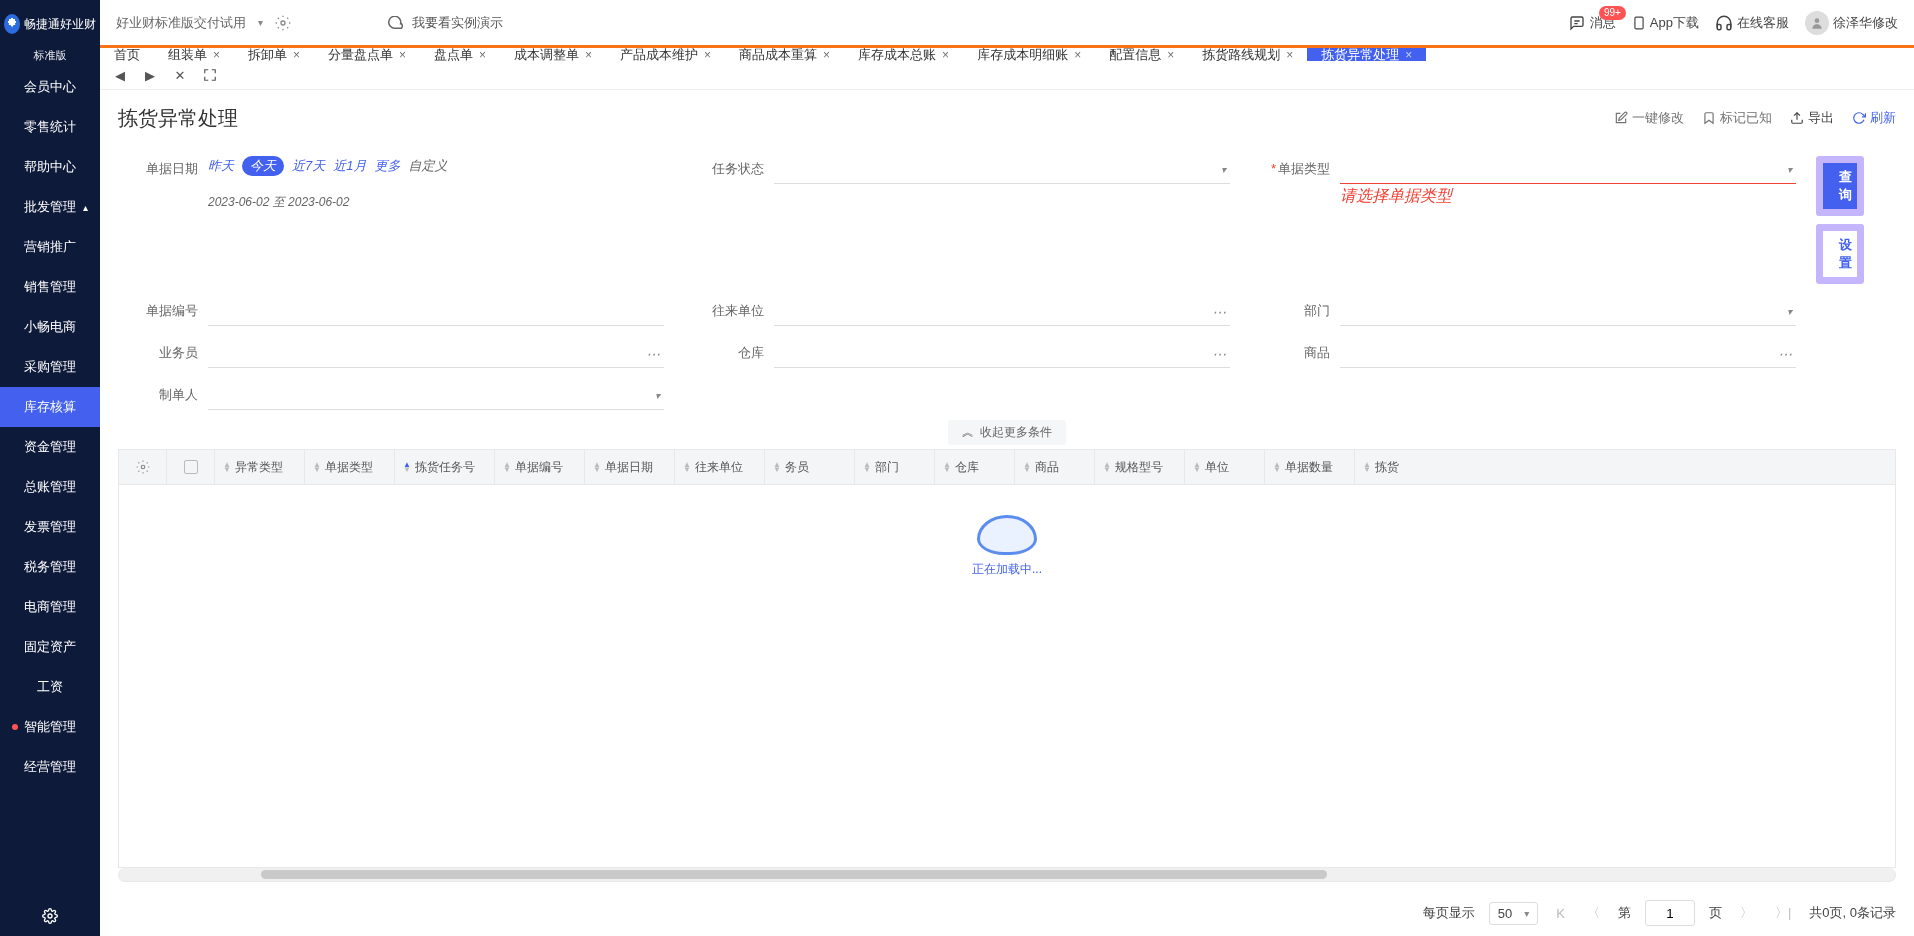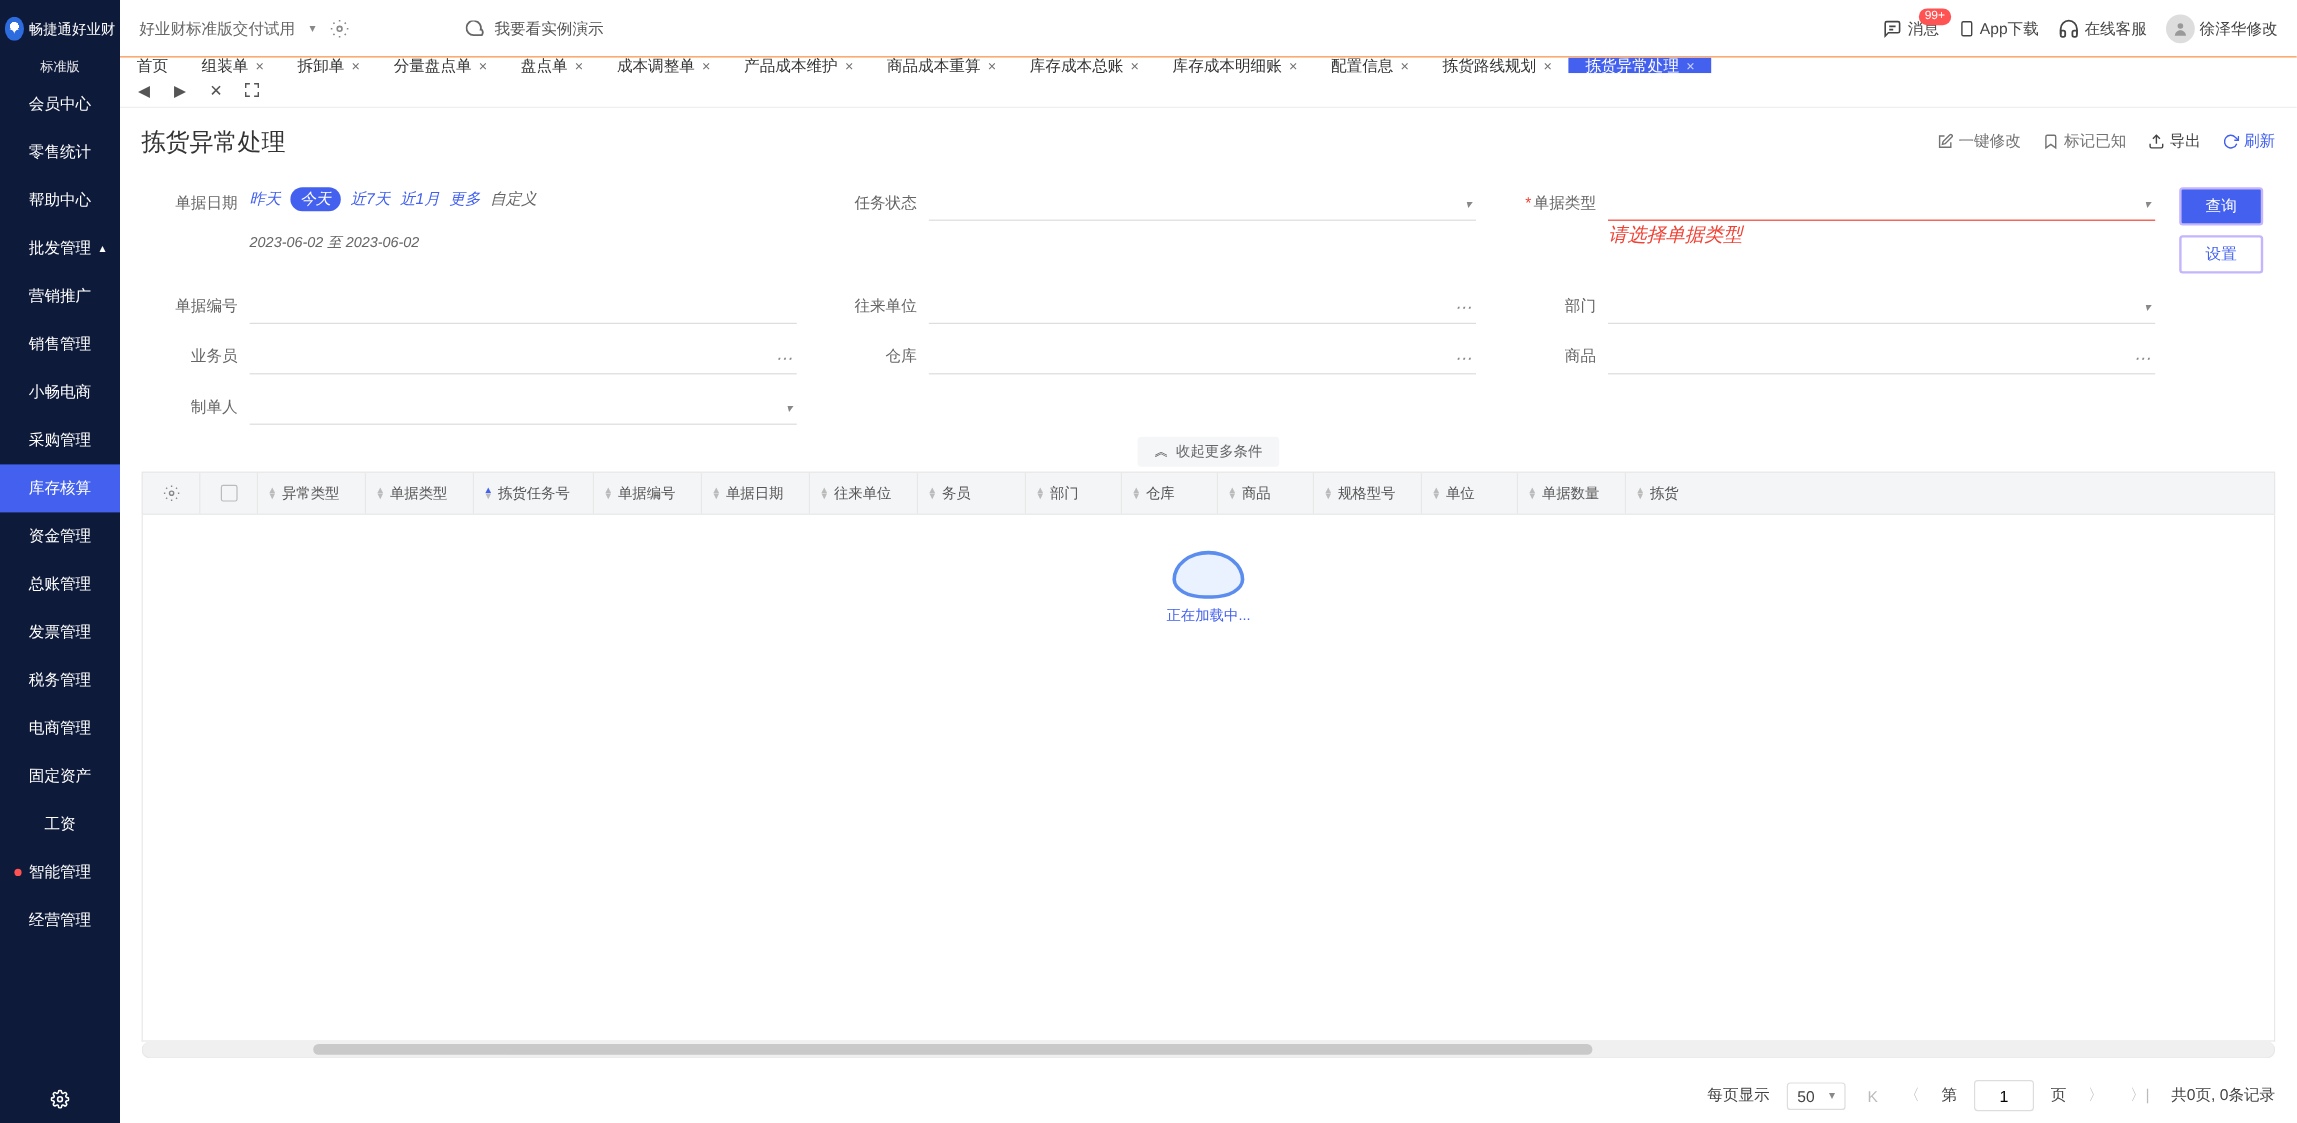--- a/index.html
+++ b/index.html
@@ -16,21 +16,21 @@
 .side-item { height: 40px; display: flex; align-items: center; justify-content: center; font-size: 13px; cursor: pointer; position: relative;}
 .side-item.active { background: #4361ee; }
 .side-item.expand::after { content: "▴"; position: absolute; right: 12px; font-size: 10px;}
 .side-item.dot::before { content: ""; width: 6px; height: 6px; background:#ff5252; border-radius: 50%; position: absolute; left: 12px;}
 .side-footer { height: 40px; display:flex; align-items:center; justify-content:center;}
 
 
 .main { flex: 1; display: flex; flex-direction: column; min-width: 0; }
 
 
-.topbar { height: 48px; border-bottom: 1px solid #f97316; display: flex; align-items: center; padding: 0 16px; gap: 12px; background:#fff;}
+.topbar { height: 48px; border-bottom: 3px solid #f97316; display: flex; align-items: center; padding: 0 16px; gap: 12px; background:#fff;}
 .app-title-wrap { display:flex; align-items:center; gap: 12px; min-width: 260px;}
 .app-title { color: #666; font-size: 13px;}
 .chevdown { color:#888; font-size: 10px;}
 .gear { color:#888; }
 .demo-link { display:flex; align-items:center; gap:6px; color:#555; }
 .spacer { flex: 1; }
 .top-actions { display:flex; align-items:center; gap: 16px;}
 .top-action { display:flex; align-items:center; gap:4px; color:#444; position:relative;}
 .badge { position:absolute; top:-8px; right:-10px; background:#ff5252; color:#fff; border-radius:10px; padding:0 5px; font-size:10px; line-height:14px;}
 .avatar { width:24px; height:24px; border-radius:50%; background:#ddd; display:flex; align-items:center; justify-content:center; color:#888; font-size:12px;}
@@ -60,21 +60,21 @@
 .flabel .req { color:#f04134; margin-right:2px;}
 .fctrl { flex:1; min-width:0;font-style:italic; }
 .input-line { border:none; border-bottom:1px solid #ddd; width:100%; height:28px; display:flex; align-items:center; justify-content:flex-end; color:#888; padding-right:4px; position:relative;}
 .input-line.err { border-bottom-color:#f04134;}
 .date-opts { display:flex; gap:8px; flex-wrap:wrap; align-items:center;}
 .date-opt { color:#4361ee; cursor:pointer; font-size:13px;}
 .date-opt.plain { color:#666;}
 .date-opt.active { background:#4361ee; color:#fff; border-radius:10px; padding:1px 8px;}
 .date-range { color:#666; font-size:12px; margin-top:18px;}
 .err-msg { color:#f04134; font-size:16px; margin-top:2px;}
-.btn { border:2px solid #c4b5fd; background:#4361ee; color:#fff; border-radius:3px; padding:5px 16px; cursor:pointer; font-size:13px; display:block; width:70px; text-align:center;}
+.btn { border:7px solid #c4b5fd; background:#4361ee; color:#fff; border-radius:3px; padding:5px 16px; cursor:pointer; font-size:13px; display:block; width:48px; text-align:center;font-weight:bold;}
 .btn.ghost { background:#fff; color:#4361ee; margin-top:8px;}
 .collapse-bar { text-align:center; margin:10px 0 4px; }
 .collapse-btn { display:inline-flex; align-items:center; gap:6px; background:#f5f6f8; padding:4px 14px; border-radius:3px; color:#666; cursor:pointer; font-size:12px;}
 .more-icon { color:#888; cursor:pointer; font-size:14px;}
 
 
 .tablewrap { flex:1; padding: 0 18px 8px; display:flex; flex-direction:column; min-height:0;}
 .thead { display:flex; background:#f4f5f7; border:1px solid #e8e8e8; height:36px; align-items:stretch;}
 .th { border-right:1px solid #e8e8e8; display:flex; align-items:center; justify-content:flex-start; padding:0 8px; color:#555; font-size:12px; gap:4px; flex-shrink:0;}
 .th:last-child { border-right:none;}

